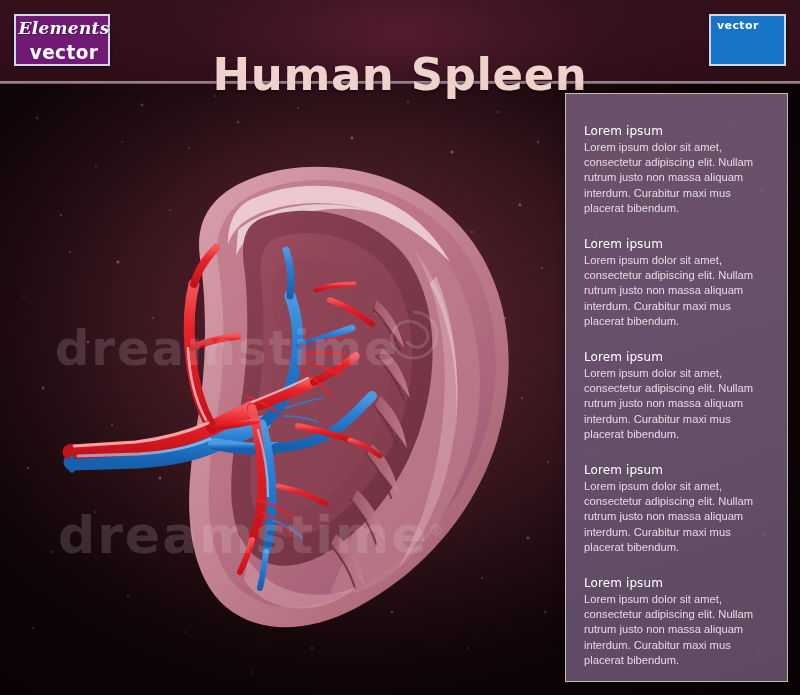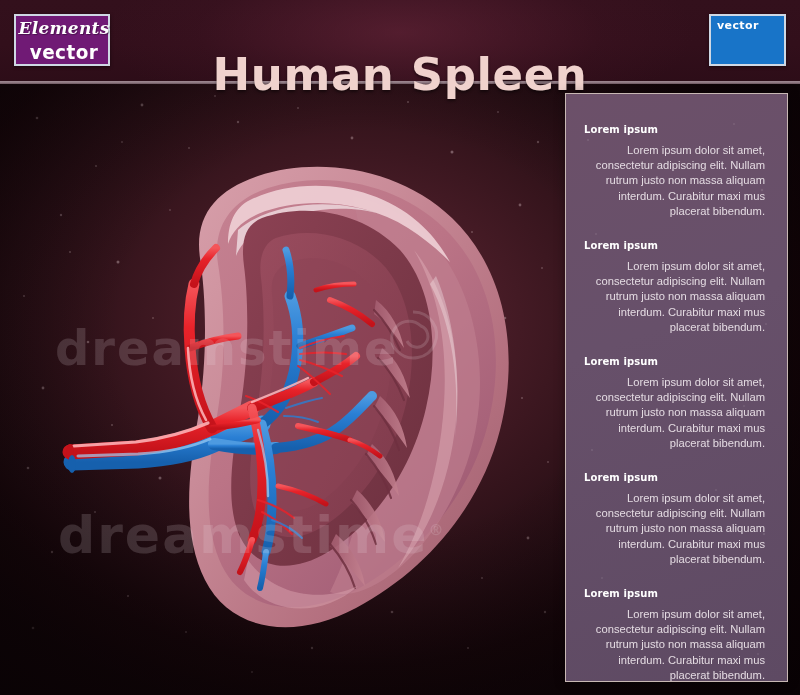--- a/index.html
+++ b/index.html
@@ -79,27 +79,26 @@
   .panel{
     position:absolute;left:565px;top:93px;width:223px;height:589px;
     background:linear-gradient(160deg,#6c5069 0%,#67506a 40%,#5e4a63 100%);
     border:1px solid #c8b8b4;box-sizing:border-box;
     box-shadow:0 0 10px rgba(0,0,0,.35);
   }
   .panel-speck{position:absolute;inset:0;opacity:.55;}
   .panel-inner{position:absolute;left:18px;top:30px;right:14px;}
   .block{margin-bottom:21px;}
   .block h3{
-    margin:0 0 2px 0;font-size:10px;font-weight:700;color:#ffffff;
+    margin:0 0 2px 0;font-size:12px;font-weight:400;color:#ffffff;
     font-family:"DejaVu Sans",sans-serif;letter-spacing:.1px;
   }
   .block p{
-    margin:8px;font-size:11.2px;line-height:15.2px;color:#e4dbe2;
+    margin:0;font-size:11.2px;line-height:15.2px;color:#e4dbe2;
     font-family:"Liberation Sans",sans-serif;
-    text-align:right;
   }
 
   
   .wm{
     position:absolute;color:rgba(235,225,230,.17);
     font-family:"DejaVu Sans",sans-serif;font-weight:700;
     letter-spacing:2px;pointer-events:none;user-select:none;
   }
   .wm1{left:55px;top:320px;font-size:48px;}
   .wm2{left:58px;top:505px;font-size:52px;}

